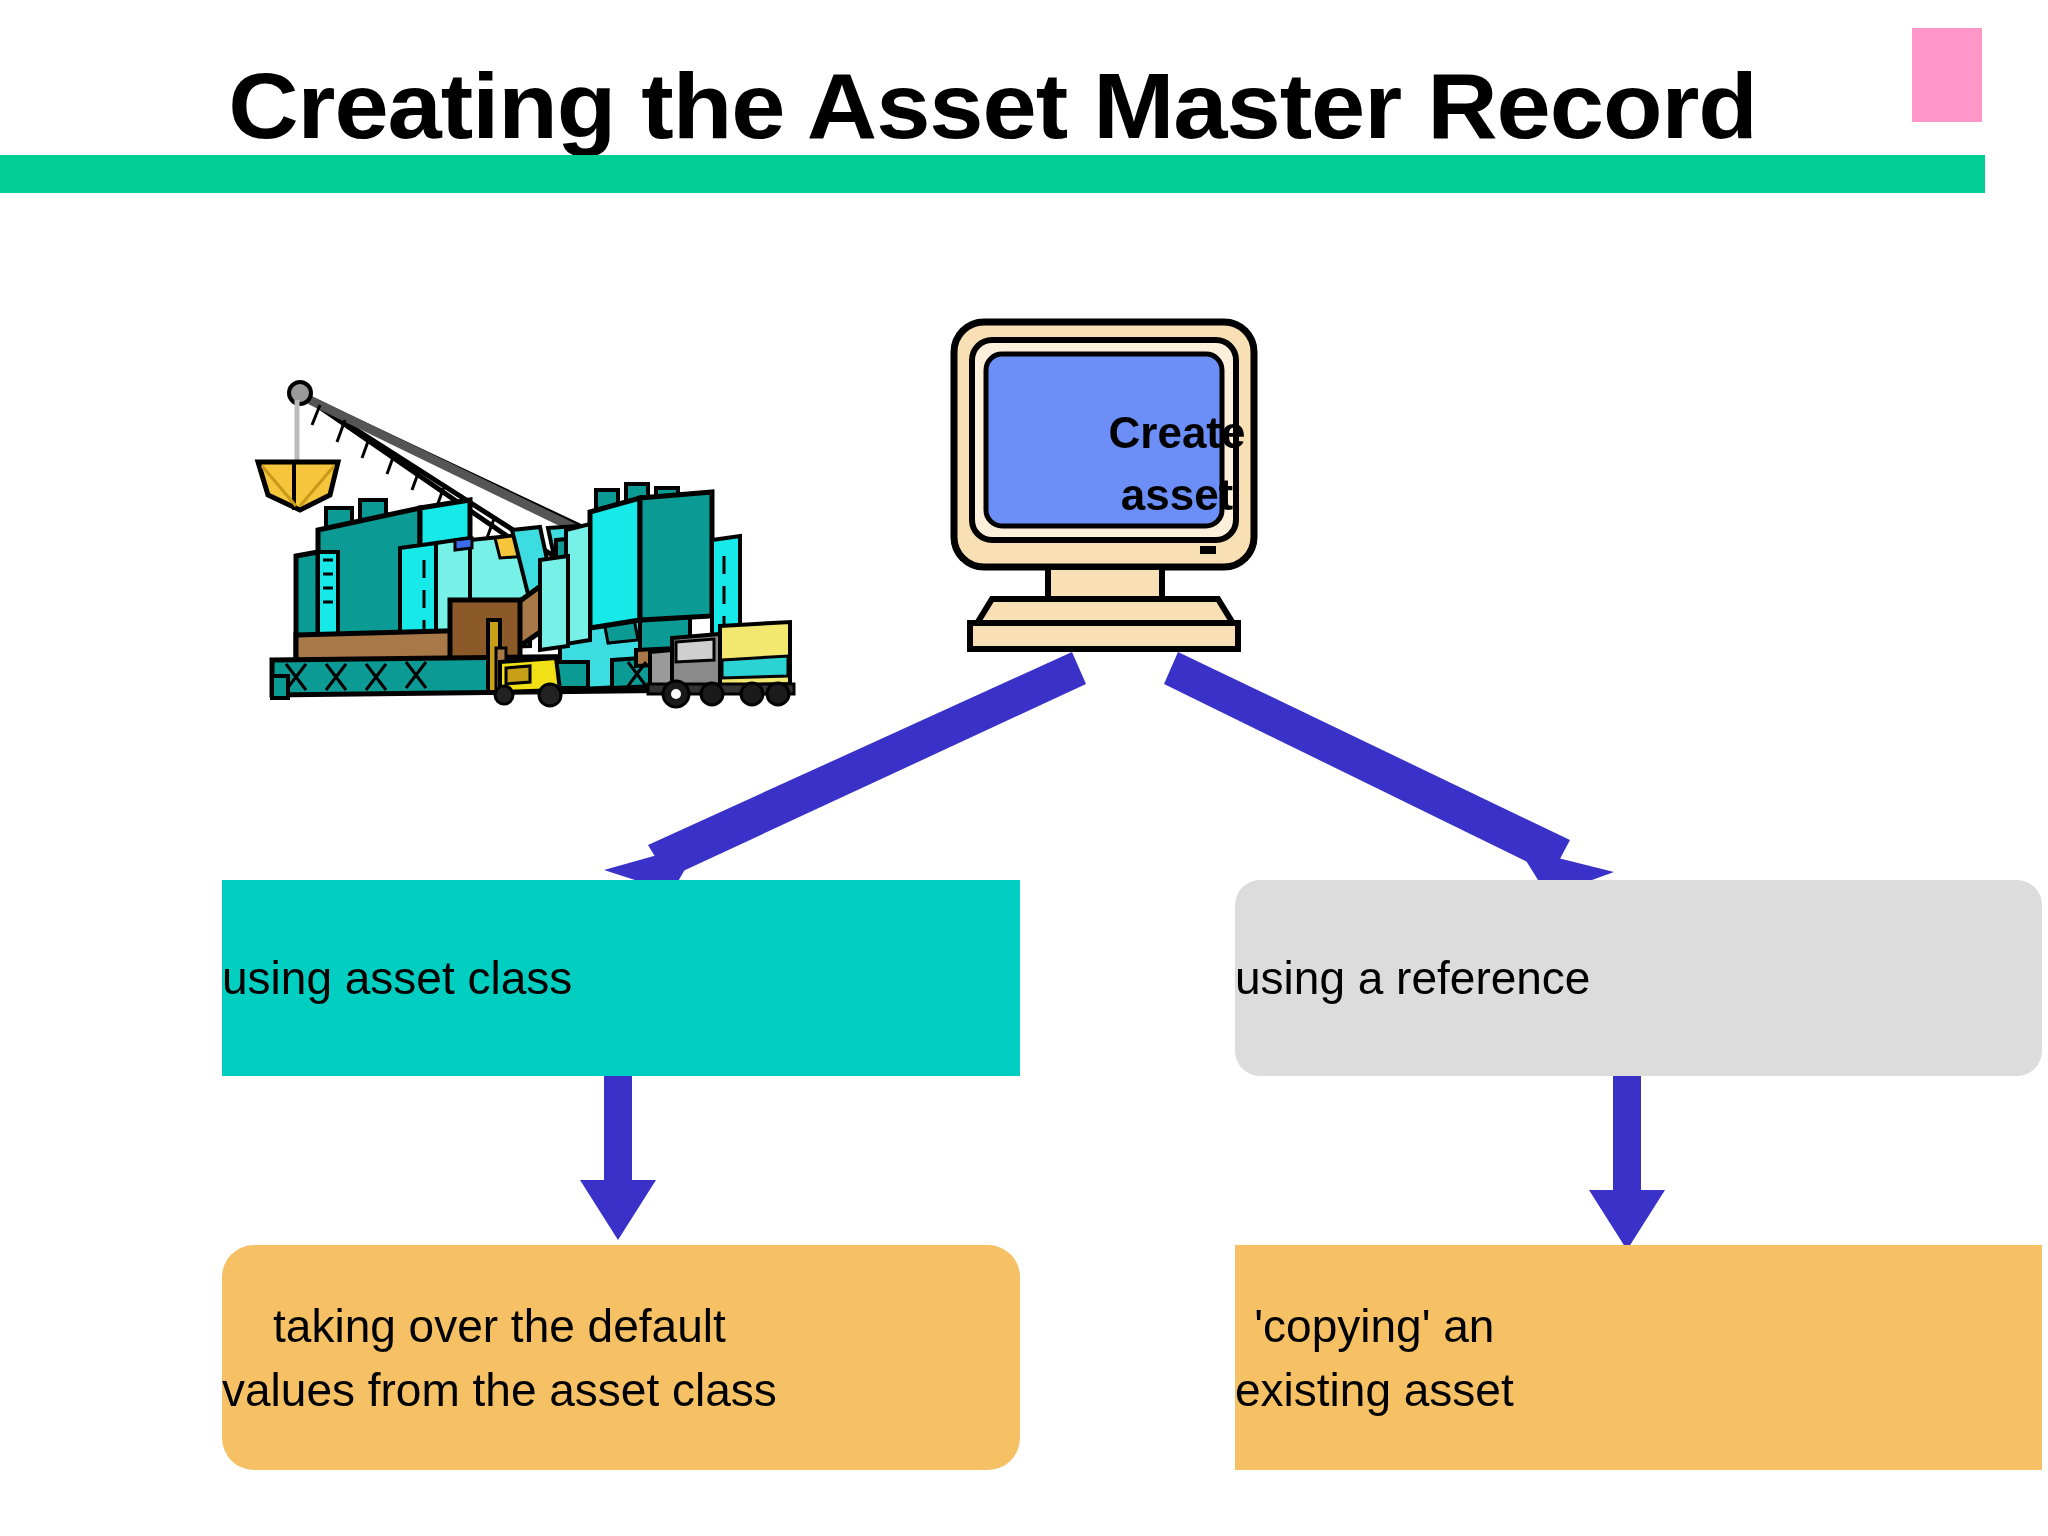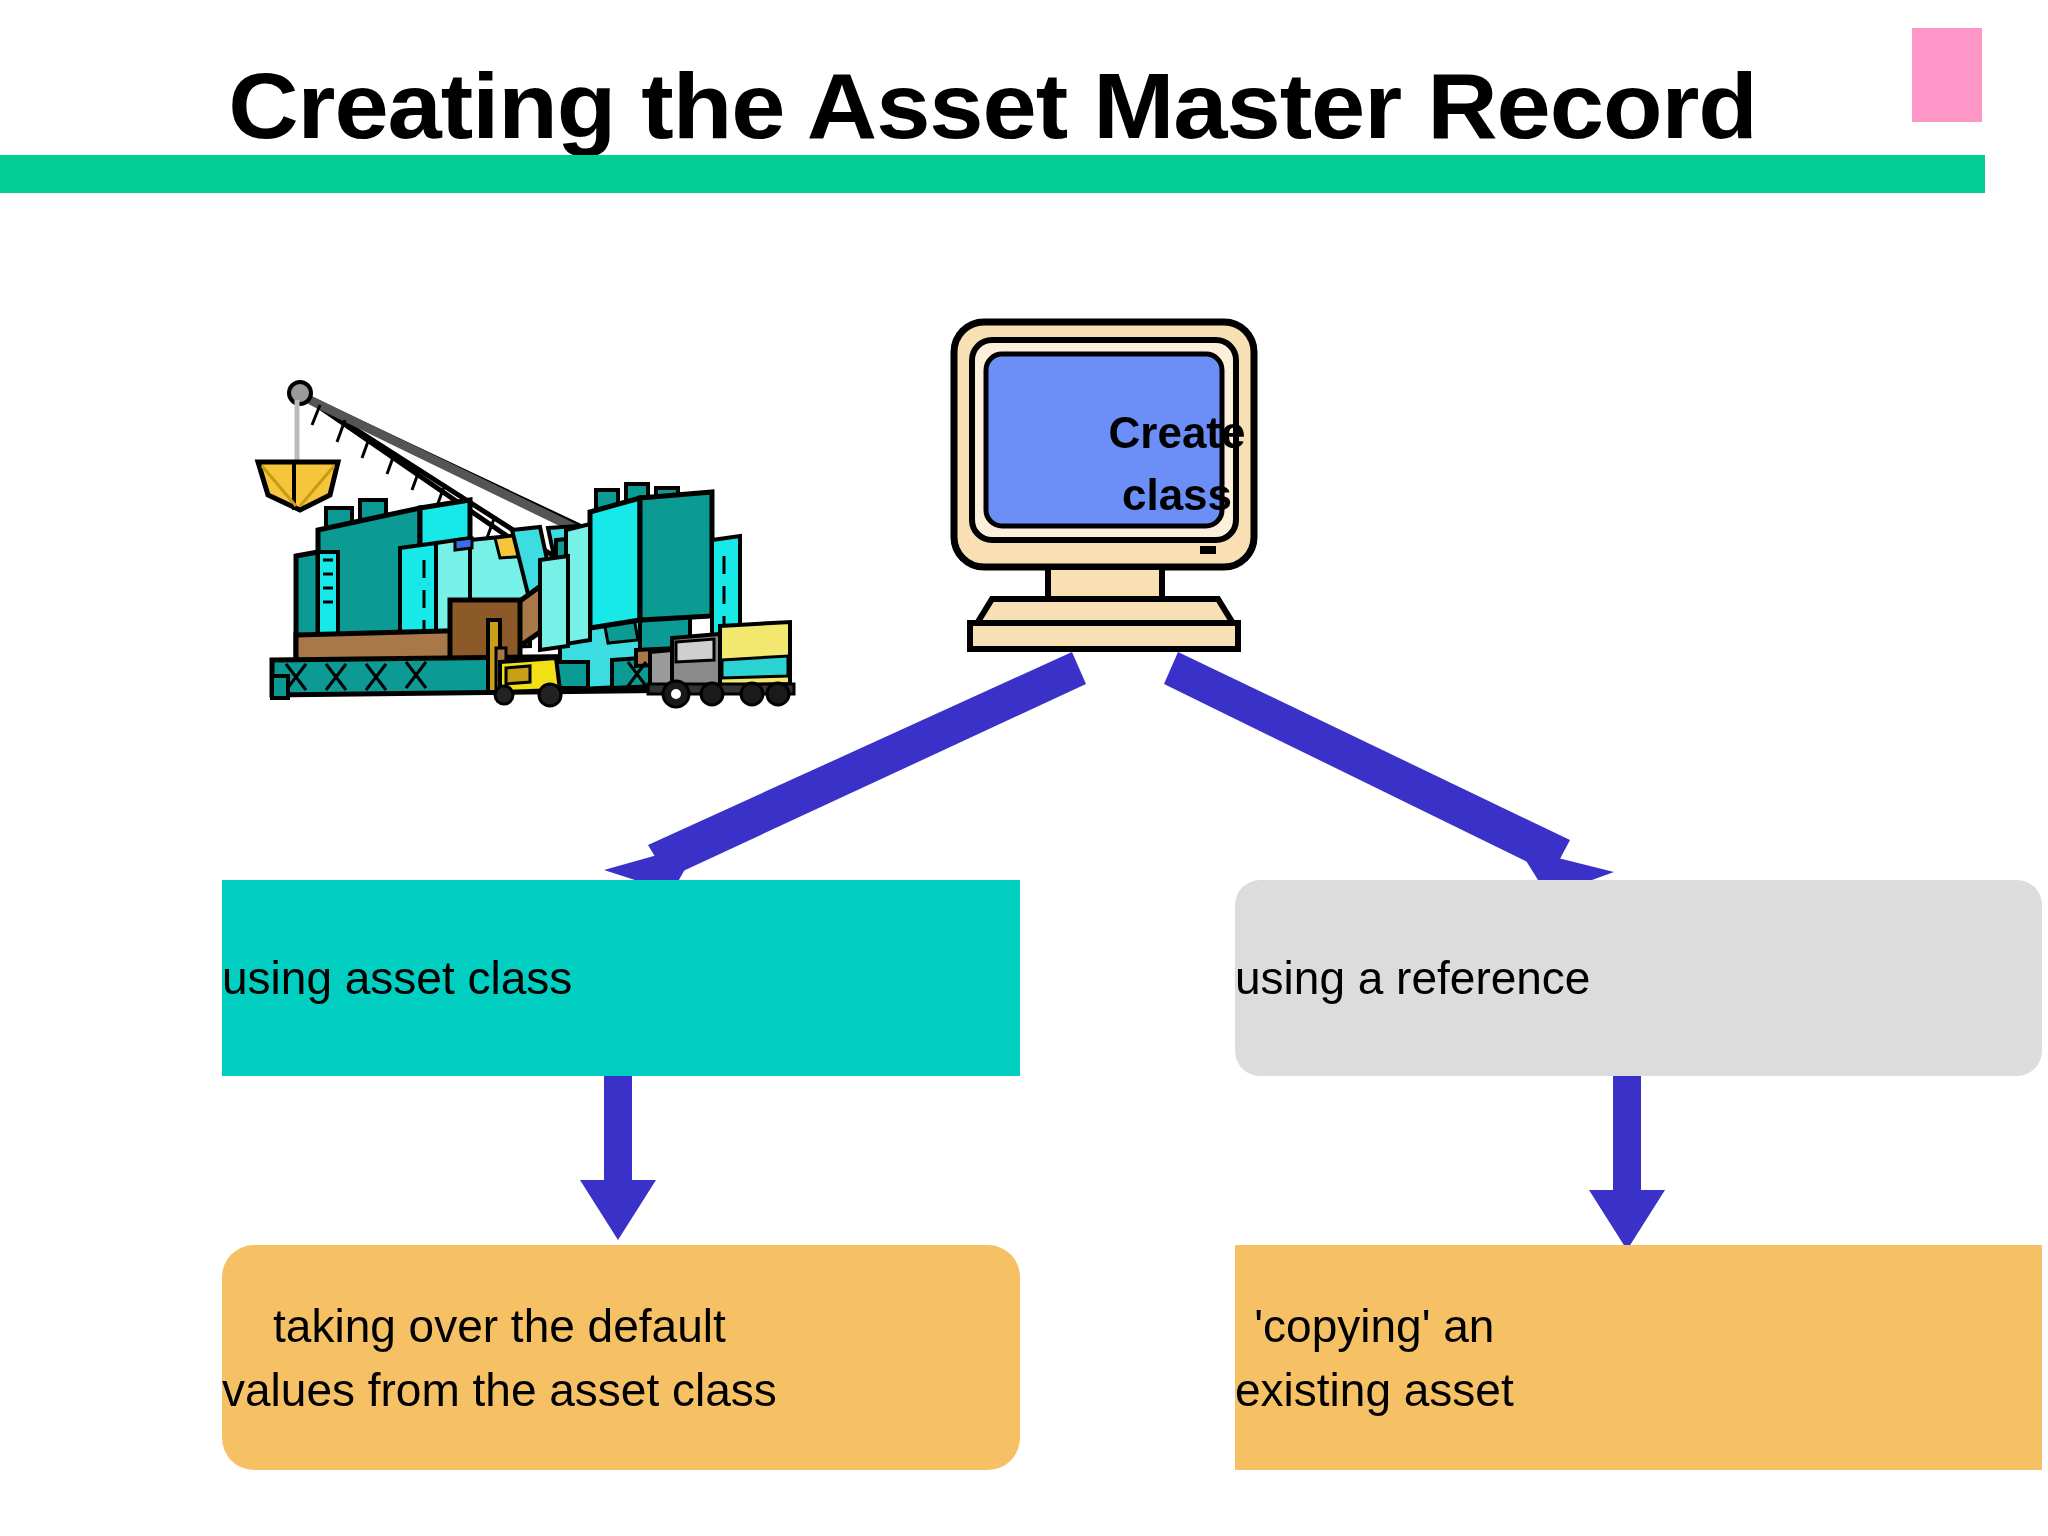--- a/index.html
+++ b/index.html
@@ -182,21 +182,21 @@
   <rect x="6" y="4" width="300" height="245" rx="30" ry="30" fill="#F8DFB4" stroke="#000" stroke-width="7"></rect>
   <rect x="24" y="22" width="264" height="200" rx="20" ry="20" fill="#FCF0DC" stroke="#000" stroke-width="6"></rect>
   <rect x="38" y="36" width="236" height="172" rx="16" ry="16" fill="#6B8EF7" stroke="#000" stroke-width="5"></rect>
   <rect x="252" y="228" width="16" height="8" fill="#000"></rect>
   <path d="M100 249 L214 249 L214 285 Q157 312 100 285 Z" fill="#F8DFB4" stroke="#000" stroke-width="6"></path>
   <path d="M44 281 L270 281 L286 307 L28 307 Z" fill="#F8DFB4" stroke="#000" stroke-width="6"></path>
   <rect x="22" y="305" width="268" height="26" fill="#F8DFB4" stroke="#000" stroke-width="6"></rect>
 </svg>
 <div id="screen-text">
   <div>Create</div>
-  <div>class</div>
+  <div>asset</div>
 </div>
 
 <div class="fbox" id="box-asset-class">
   <span>using asset class</span>
 </div>
 
 <div class="fbox" id="box-reference">
   <span>using a reference</span>
 </div>
 

